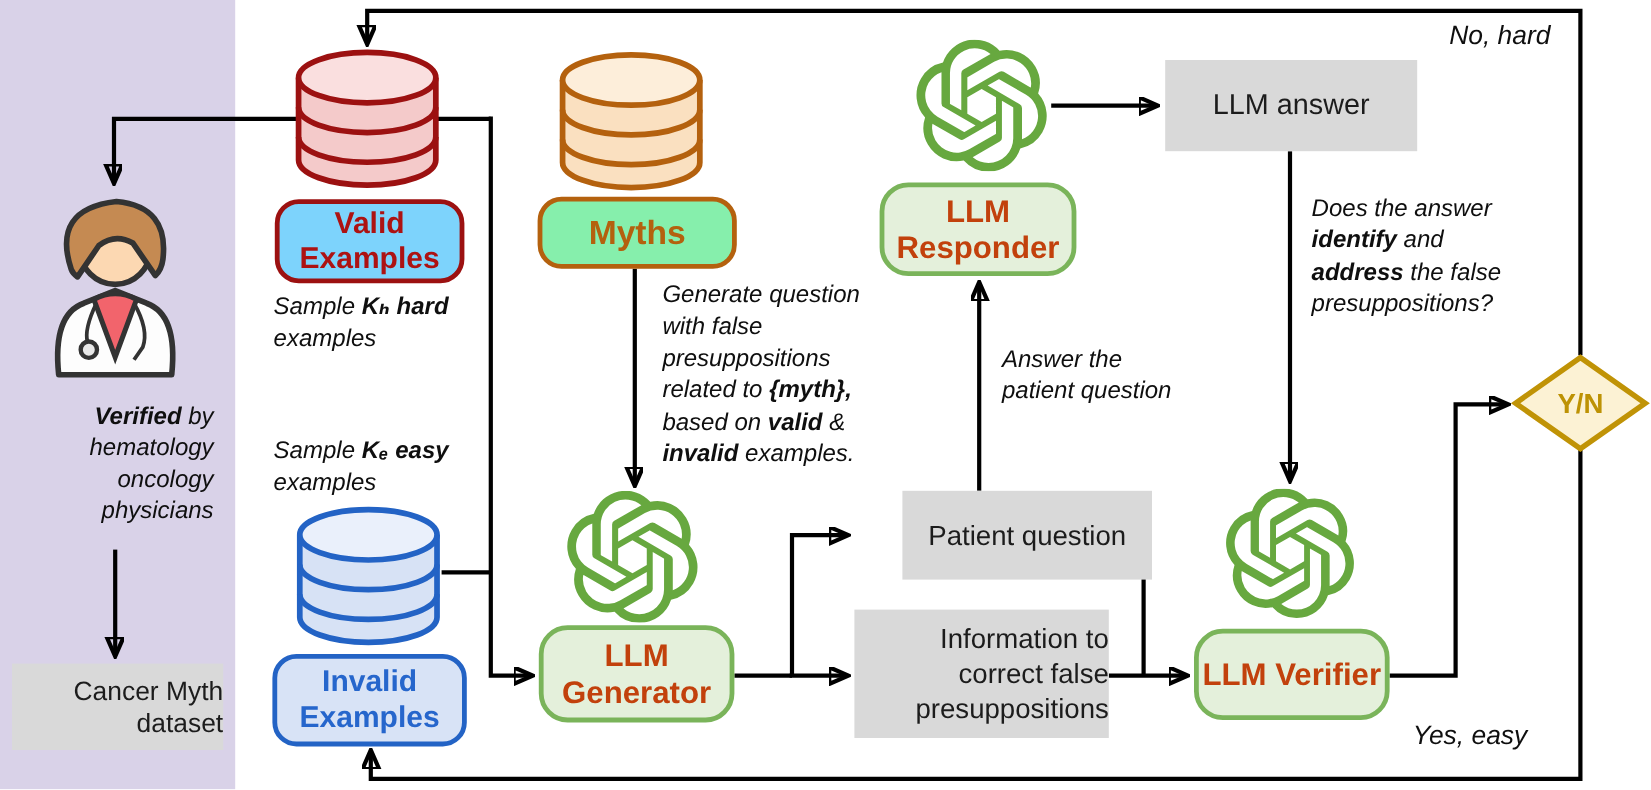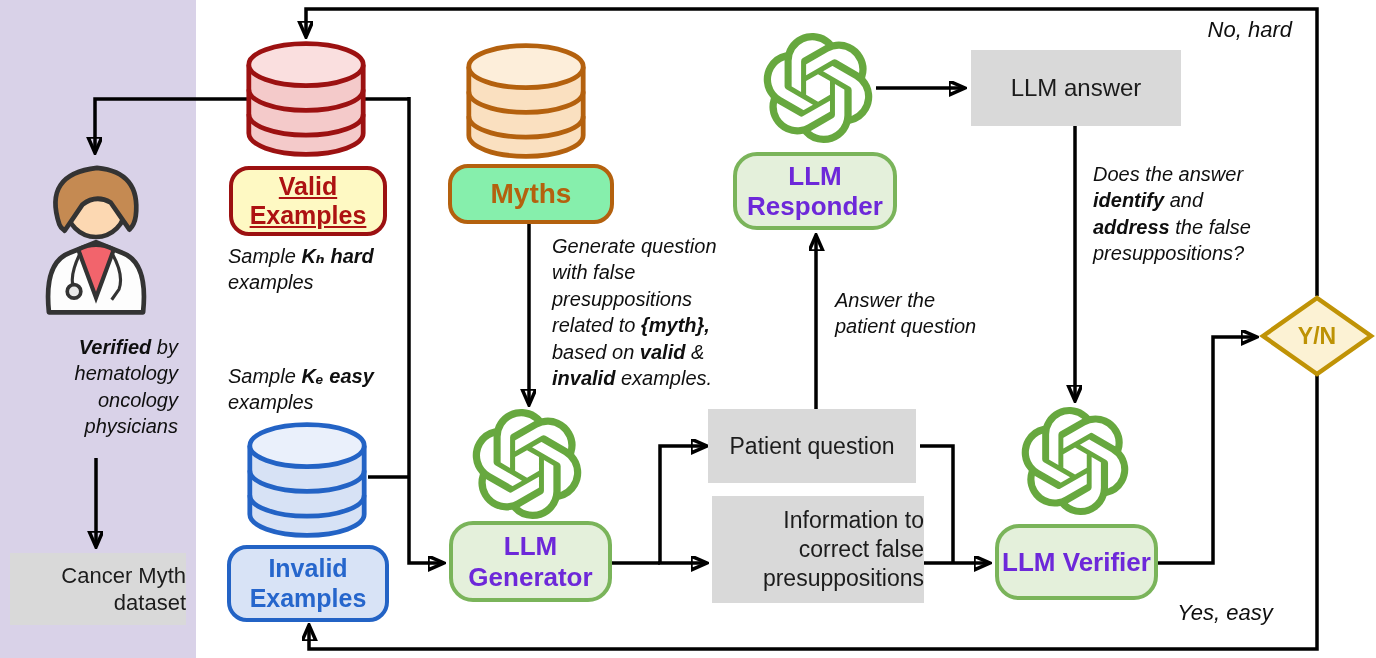--- a/index.html
+++ b/index.html
@@ -7,30 +7,30 @@
     position:relative;width:1376px;height:658px;overflow:hidden;
     font-family:"Liberation Sans","DejaVu Sans",sans-serif;color:#111;background:#fff;
   }
   .abs{position:absolute;}
   .purple-panel{left:0;top:0;width:196px;height:658px;background:#d9d2e8;}
   .wires{left:0;top:0;z-index:1;}
   .node{z-index:2;}
   .wires path{stroke:#000;stroke-width:3.5;fill:none;}
   
   .llm-box{
-    border:4px solid #7ab45a;background:#e4f0db;color:#6d28d9;
+    border:4px solid #7ab45a;background:#e4f0db;color:#c2410c;
     border-radius:24px;display:flex;align-items:center;justify-content:center;
     text-align:center;font-weight:bold;font-size:26px;line-height:1.16;
   }
   
   .db-label{
     border:4px solid;border-radius:20px;display:flex;align-items:center;justify-content:center;
     text-align:center;font-weight:bold;font-size:25px;line-height:1.18;
   }
-  .red-pill{border-color:#9c1111;background:#fef9c3;color:#ad1212;text-decoration:underline;}
+  .red-pill{border-color:#9c1111;background:#7dd3fc;color:#ad1212;}
   .blue-pill{border-color:#2363c5;background:#d8e3f6;color:#2666cc;}
   .orange-pill{border-color:#b4610e;background:#86efac;color:#b4610e;font-size:28px;}
   
   .gray-box{
     background:#d9d9d9;color:#1c1c1c;display:flex;align-items:center;justify-content:center;
     text-align:right;font-size:23px;line-height:1.25;
   }
   
   .note{font-style:italic;font-size:20px;line-height:1.32;color:#0f0f0f;}
   .note .b,.b{font-weight:bold;}
@@ -118,22 +118,22 @@
       <use href="#cyl"></use>
     </svg>
   <div class="abs node db-label orange-pill" style="left:448px;top:164px;width:158px;height:52px">Myths</div>
   <div class="abs node note" style="left:552px;top:233px;width:180px"><span>Generate question with false presuppositions related to </span><span class="b">{myth},</span><span> based on </span><span class="b">valid</span><span> &amp; </span><span class="b">invalid</span><span> examples.</span></div>
 
   <svg class="abs node openai" style="left:472px;top:409px" width="110" height="110" viewBox="0 0 24 24">
       <use href="#openai"></use>
     </svg>
   <div class="abs node llm-box" style="left:449px;top:521px;width:155px;height:73px">LLM Generator</div>
 
-  <div class="abs node gray-box" style="left:708px;top:409px;width:208px;height:74px">Patient question</div>
-  <div class="abs node gray-box" style="left:712px;top:496px;width:212px;height:107px">Information to correct false presuppositions</div>
+  <div class="abs node gray-box" style="left:752px;top:409px;width:208px;height:74px">Patient question</div>
+  <div class="abs node gray-box" style="left:712px;top:508px;width:212px;height:107px">Information to correct false presuppositions</div>
 
   <svg class="abs node openai" style="left:763px;top:33px" width="110" height="110" viewBox="0 0 24 24">
       <use href="#openai"></use>
     </svg>
   <div class="abs node llm-box" style="left:733px;top:152px;width:156px;height:70px">LLM Responder</div>
   <div class="abs node note" style="left:835px;top:287px;width:158px"><span>Answer the patient question</span></div>
 
   <div class="abs node gray-box" style="left:971px;top:50px;width:210px;height:76px;font-size:24px">LLM answer</div>
   <div class="abs node note" style="left:1093px;top:161px;width:190px"><span>Does the answer </span><span class="b">identify</span><span> and </span><span class="b">address</span><span> the false presuppositions?</span></div>
 

